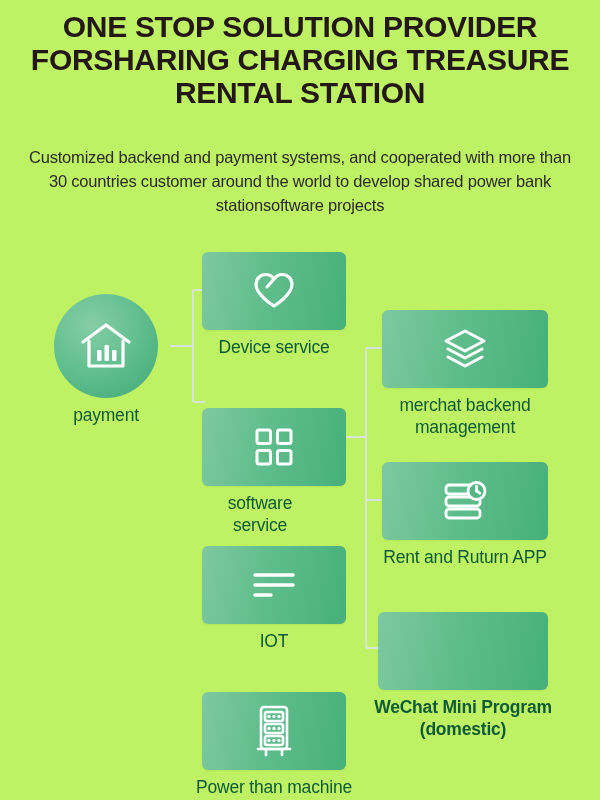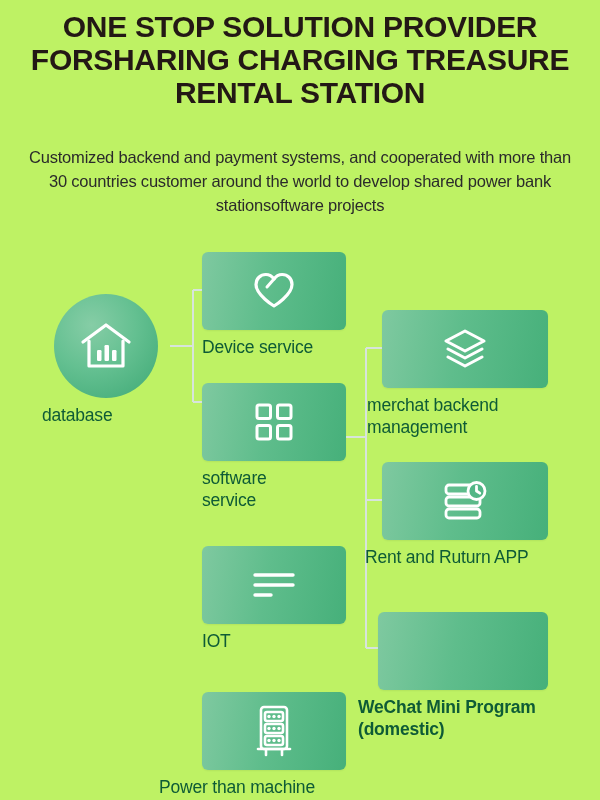--- a/index.html
+++ b/index.html
@@ -87,43 +87,43 @@
 
   .circle {
     border-radius: 50%;
     background: radial-gradient(circle at 36% 30%, #86cda6 0%, #64c091 45%, #3da874 100%);
     display: flex;
     align-items: center;
     justify-content: center;
   }
 
   .node-label {
-    text-align: left;
+    text-align: center;
     font-family: "Liberation Sans", sans-serif;
     color: #0e5b36;
     font-size: 17.5px;
     line-height: 22px;
     letter-spacing: -0.2px;
     margin-top: 6px;
     white-space: pre-line;
   }
 
   .icon svg { display: block; }
 
   
   #node-database      { left: 42px;  top: 294px; width: 128px; }
   #node-database .circle { width: 104px; height: 104px; margin: 0 auto; }
 
   #node-device        { left: 202px; top: 252px; width: 144px; }
   #node-device .chip  { width: 144px; height: 78px; }
 
-  #node-software      { left: 202px; top: 383px; width: 116px; }
+  #node-software      { left: 202px; top: 408px; width: 116px; }
   #node-software .chip{ width: 144px; height: 78px; }
 
-  #node-iot           { left: 202px; top: 546px; width: 164px; }
+  #node-iot           { left: 202px; top: 546px; width: 144px; }
   #node-iot .chip     { width: 144px; height: 78px; }
 
   #node-powerbank     { left: 202px; top: 692px; width: 144px; }
   #node-powerbank .chip { width: 144px; height: 78px; }
   #node-powerbank .node-label { width: 230px; margin-left: -43px; }
 
   #node-merchant      { left: 382px; top: 310px; width: 166px; }
   #node-merchant .chip{ width: 166px; height: 78px; }
   #node-merchant .node-label { width: 196px; margin-left: -15px; }
 
@@ -173,21 +173,21 @@
               <path d="M11 21 L11 46 L45 46 L45 21"></path>
             </g>
             <g fill="#ffffff">
               <rect x="19" y="30" width="4.5" height="11" rx="1.2"></rect>
               <rect x="26.5" y="25" width="4.5" height="16" rx="1.2"></rect>
               <rect x="34" y="30" width="4.5" height="11" rx="1.2"></rect>
             </g>
           </svg>
         </span>
       </div>
-      <div class="node-label">database</div>
+      <div class="node-label">payment</div>
     </div>
 
     <div class="node" id="node-device">
       <div class="chip">
         <span class="icon">
           <svg width="44" height="40" viewBox="0 0 44 40">
             <path d="M22 35 C22 35 4 24 4 13.5 C4 7.5 8.6 3.5 13.8 3.5 C17.2 3.5 20.2 5.3 22 8 C23.8 5.3 26.8 3.5 30.2 3.5 C35.4 3.5 40 7.5 40 13.5 C40 24 22 35 22 35 Z" fill="none" stroke="#ffffff" stroke-width="3.2" stroke-linejoin="round" stroke-linecap="round"></path>
             <path d="M22 8 L15 16" fill="none" stroke="#ffffff" stroke-width="3" stroke-linecap="round"></path>
           </svg>
         </span>

